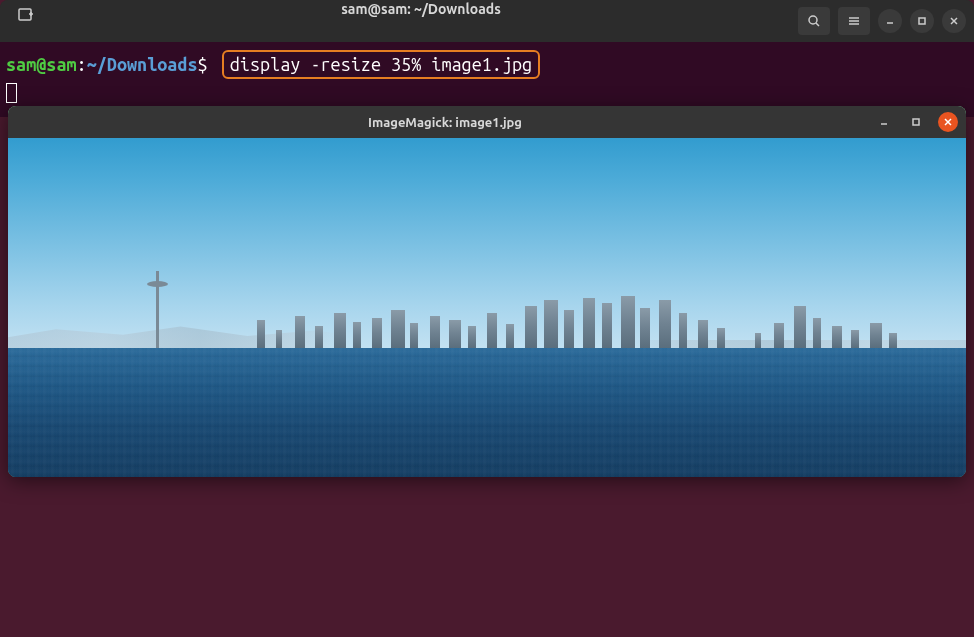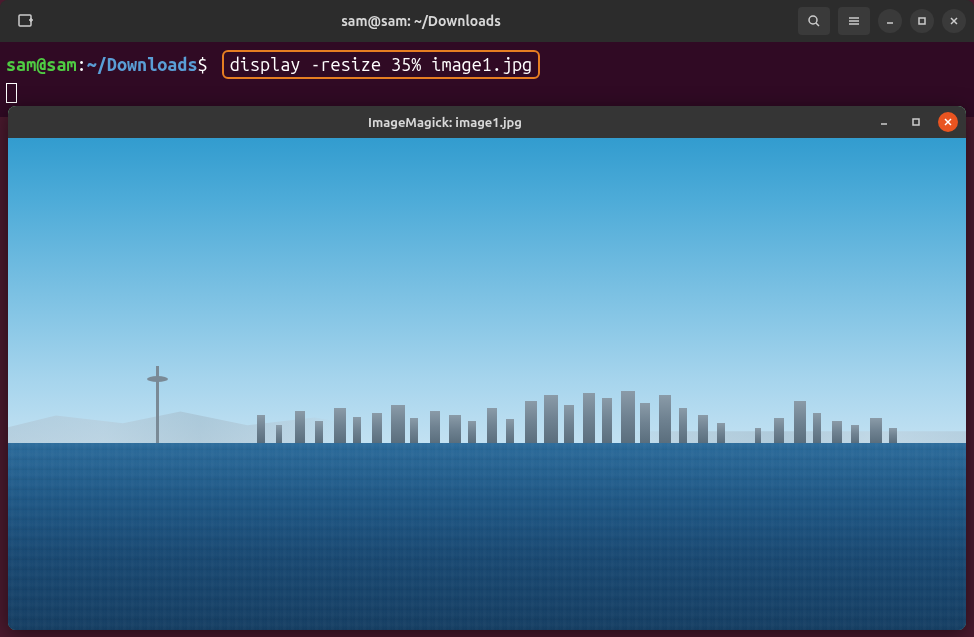--- a/index.html
+++ b/index.html
@@ -21,22 +21,21 @@
     .terminal-window {
       width: 100%;
       background: #2c2c2c;
       border-radius: 8px 8px 0 0;
     }
     
     .terminal-titlebar {
       height: 42px;
       background: #2c2c2c;
       display: flex;
-      align-items: center;
-      padding: 12px 8px;
+      padding: 1px 8px;
       border-radius: 8px 8px 0 0;
     }
     
     .new-tab-btn {
       width: 36px;
       height: 28px;
       border-radius: 4px;
       display: flex;
       align-items: center;
       justify-content: center;
@@ -132,21 +131,21 @@
       border: 1px solid #fff;
       margin-top: 4px;
     }
     
     
     .image-window {
       position: absolute;
       top: 106px;
       left: 8px;
       width: 958px;
-      height: 524px;
+      height: 371px;
       background: #86efac;
       border-radius: 8px;
       overflow: hidden;
       box-shadow: 0 4px 20px rgba(0,0,0,0.5);
     }
     
     .image-titlebar {
       height: 32px;
       background: #353535;
       display: flex;

